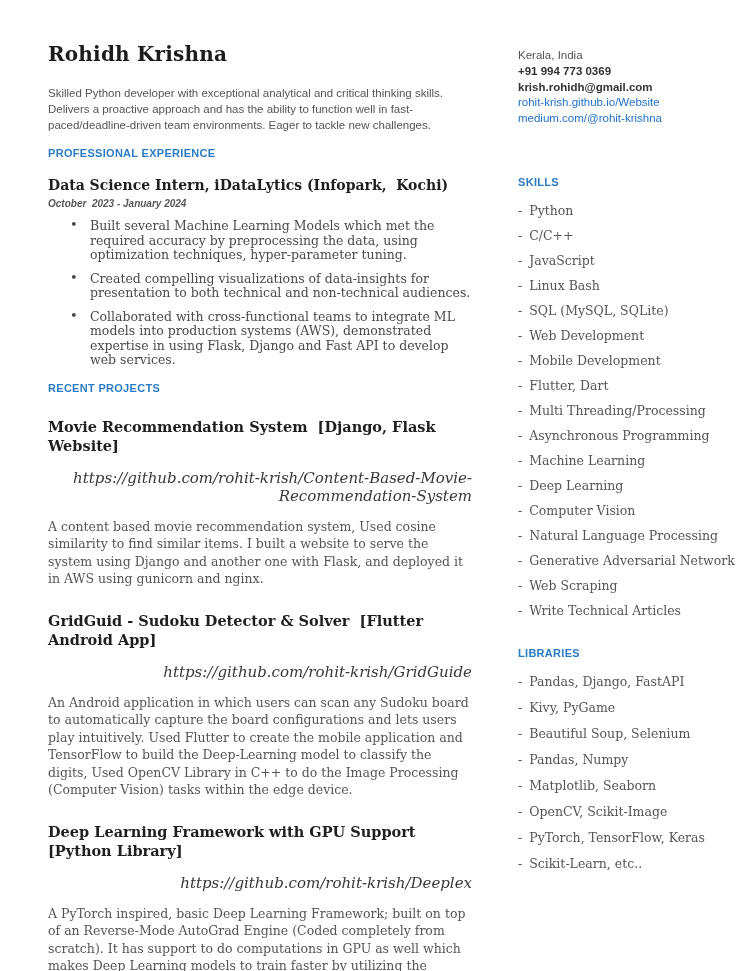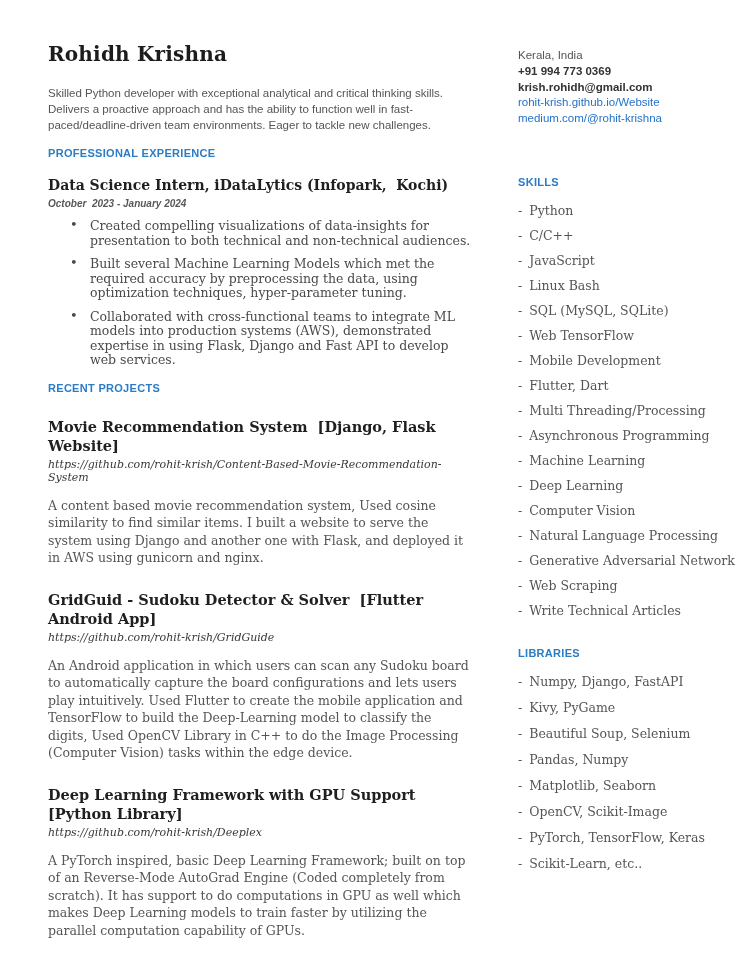--- a/index.html
+++ b/index.html
@@ -87,25 +87,26 @@
     font-family: "DejaVu Serif", serif;
     font-size: 14.5px;
     font-weight: 700;
     color: #1f1f1f;
     white-space: pre-wrap;
     line-height: 19px;
   }
   .project-link {
     display: block;
     font-family: "DejaVu Serif", serif;
-    font-size: 11px;
+    font-size: 15px;
     font-style: italic;
     color: #383838;
     text-decoration: none;
-    margin-top: 3px;
+    margin-top: 14px;
+    text-align: right;
   }
   .project-desc {
     font-family: "DejaVu Serif", serif;
     font-size: 12.5px;
     color: #555555;
     line-height: 17.5px;
     margin-top: 13px;
     white-space: pre-wrap;
   }
 
@@ -155,22 +156,22 @@
 
     <h1 class="name">Rohidh Krishna</h1>
     <p class="summary">Skilled Python developer with exceptional analytical and critical thinking skills. Delivers a proactive approach and has the ability to function well in fast-paced/deadline-driven team environments. Eager to tackle new challenges.</p>
 
     <div class="section-label">PROFESSIONAL EXPERIENCE</div>
 
     <div class="job-title">Data Science Intern, iDataLytics (Infopark,  Kochi)</div>
     <div class="date-range">October  2023 - January 2024</div>
 
     <ul class="bullet-list">
+        <li class="bullet-item">Built several Machine Learning Models which met the required accuracy by preprocessing the data, using optimization techniques, hyper-parameter tuning.</li>
         <li class="bullet-item">Created compelling visualizations of data-insights for presentation to both technical and non-technical audiences.</li>
-        <li class="bullet-item">Built several Machine Learning Models which met the required accuracy by preprocessing the data, using optimization techniques, hyper-parameter tuning.</li>
         <li class="bullet-item">Collaborated with cross-functional teams to integrate ML models into production systems (AWS), demonstrated expertise in using Flask, Django and Fast API to develop web services.</li>
       </ul>
 
     <div class="section-label">RECENT PROJECTS</div>
 
     <div class="projects-container">
   <div class="project">
     <div class="project-title">Movie Recommendation System  [Django, Flask Website]</div>
     <a href="#" class="project-link">https://github.com/rohit-krish/Content-Based-Movie-Recommendation-System</a>
     <p class="project-desc">A content based movie recommendation system, Used cosine similarity to find similar items. I built a website to serve the system using Django and another one with Flask, and deployed it in AWS using gunicorn and nginx.</p>
@@ -202,37 +203,37 @@
       <a href="#" class="contact-line link">medium.com/@rohit-krishna</a>
     </div>
 
     <div class="side-label skills">SKILLS</div>
     <ul class="side-list skills-list">
         <li class="side-item">Python</li>
         <li class="side-item">C/C++</li>
         <li class="side-item">JavaScript</li>
         <li class="side-item">Linux Bash</li>
         <li class="side-item">SQL (MySQL, SQLite)</li>
-        <li class="side-item">Web TensorFlow</li>
+        <li class="side-item">Web Development</li>
         <li class="side-item">Mobile Development</li>
         <li class="side-item">Flutter, Dart</li>
         <li class="side-item">Multi Threading/Processing</li>
         <li class="side-item">Asynchronous Programming</li>
         <li class="side-item">Machine Learning</li>
         <li class="side-item">Deep Learning</li>
         <li class="side-item">Computer Vision</li>
         <li class="side-item">Natural Language Processing</li>
         <li class="side-item">Generative Adversarial Network</li>
         <li class="side-item">Web Scraping</li>
         <li class="side-item">Write Technical Articles</li>
       </ul>
 
     <div class="side-label libraries">LIBRARIES</div>
     <ul class="side-list libraries-list">
-        <li class="side-item">Numpy, Django, FastAPI</li>
+        <li class="side-item">Pandas, Django, FastAPI</li>
         <li class="side-item">Kivy, PyGame</li>
         <li class="side-item">Beautiful Soup, Selenium</li>
         <li class="side-item">Pandas, Numpy</li>
         <li class="side-item">Matplotlib, Seaborn</li>
         <li class="side-item">OpenCV, Scikit-Image</li>
         <li class="side-item">PyTorch, TensorFlow, Keras</li>
         <li class="side-item">Scikit-Learn, etc..</li>
       </ul>
 
   </div>

